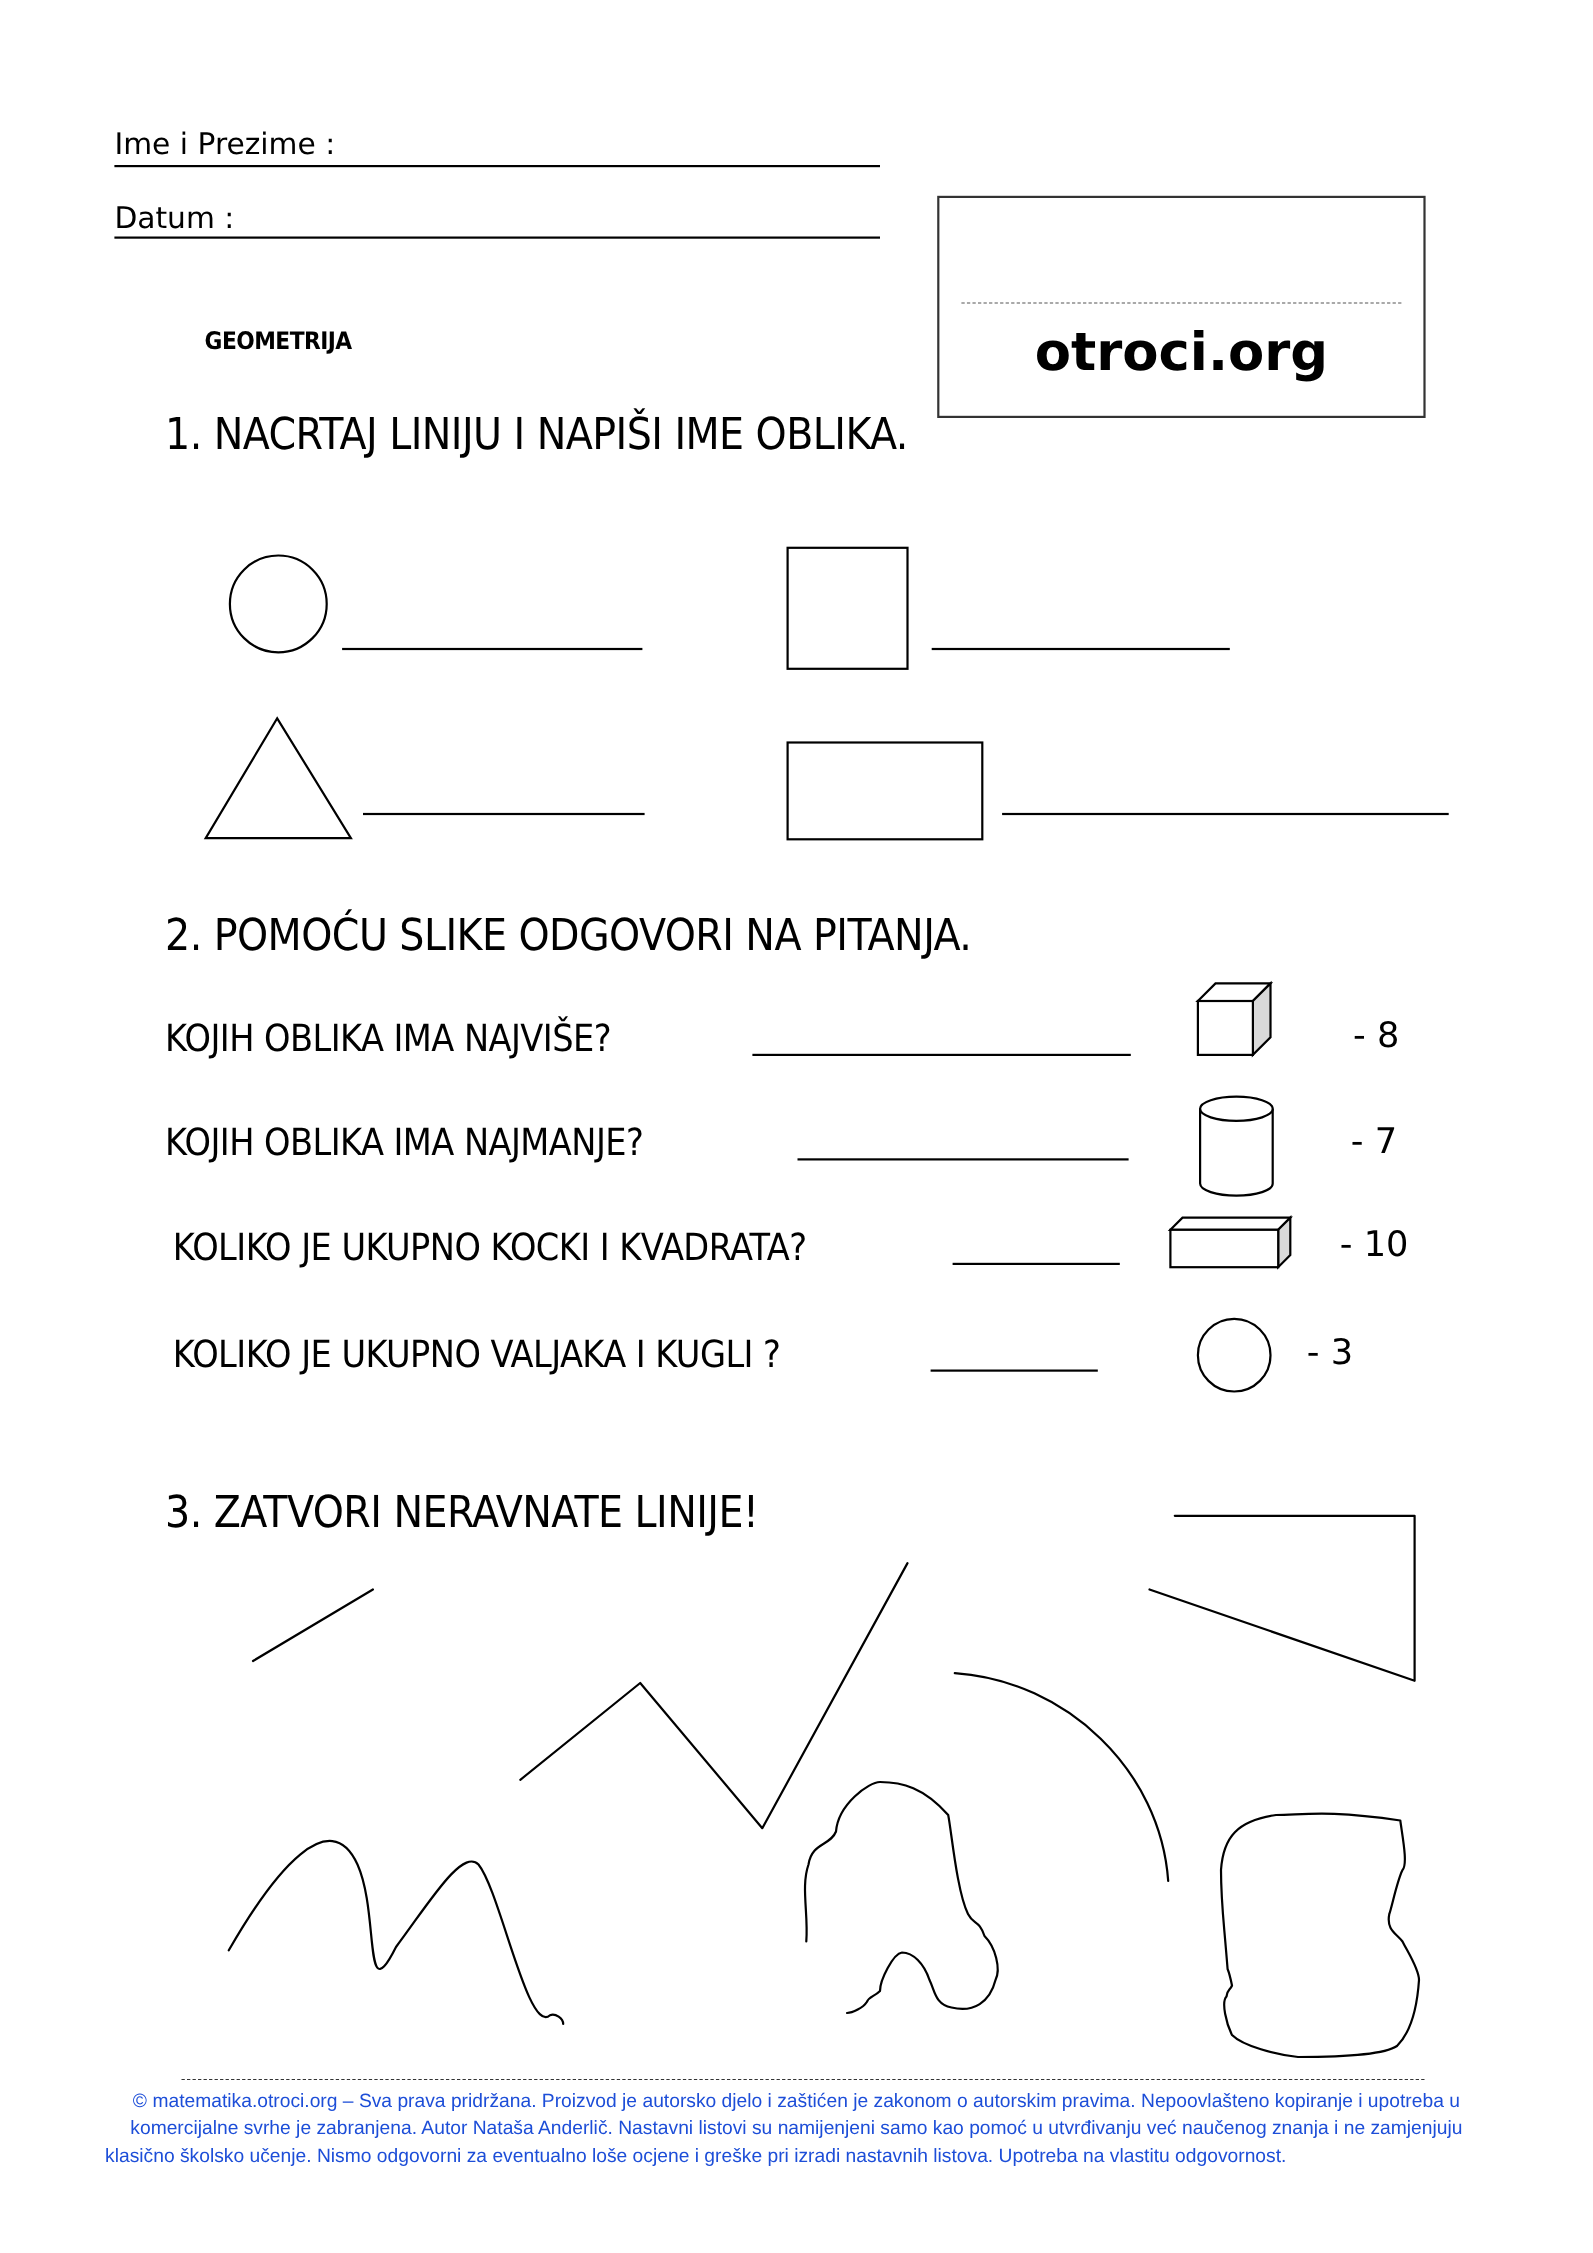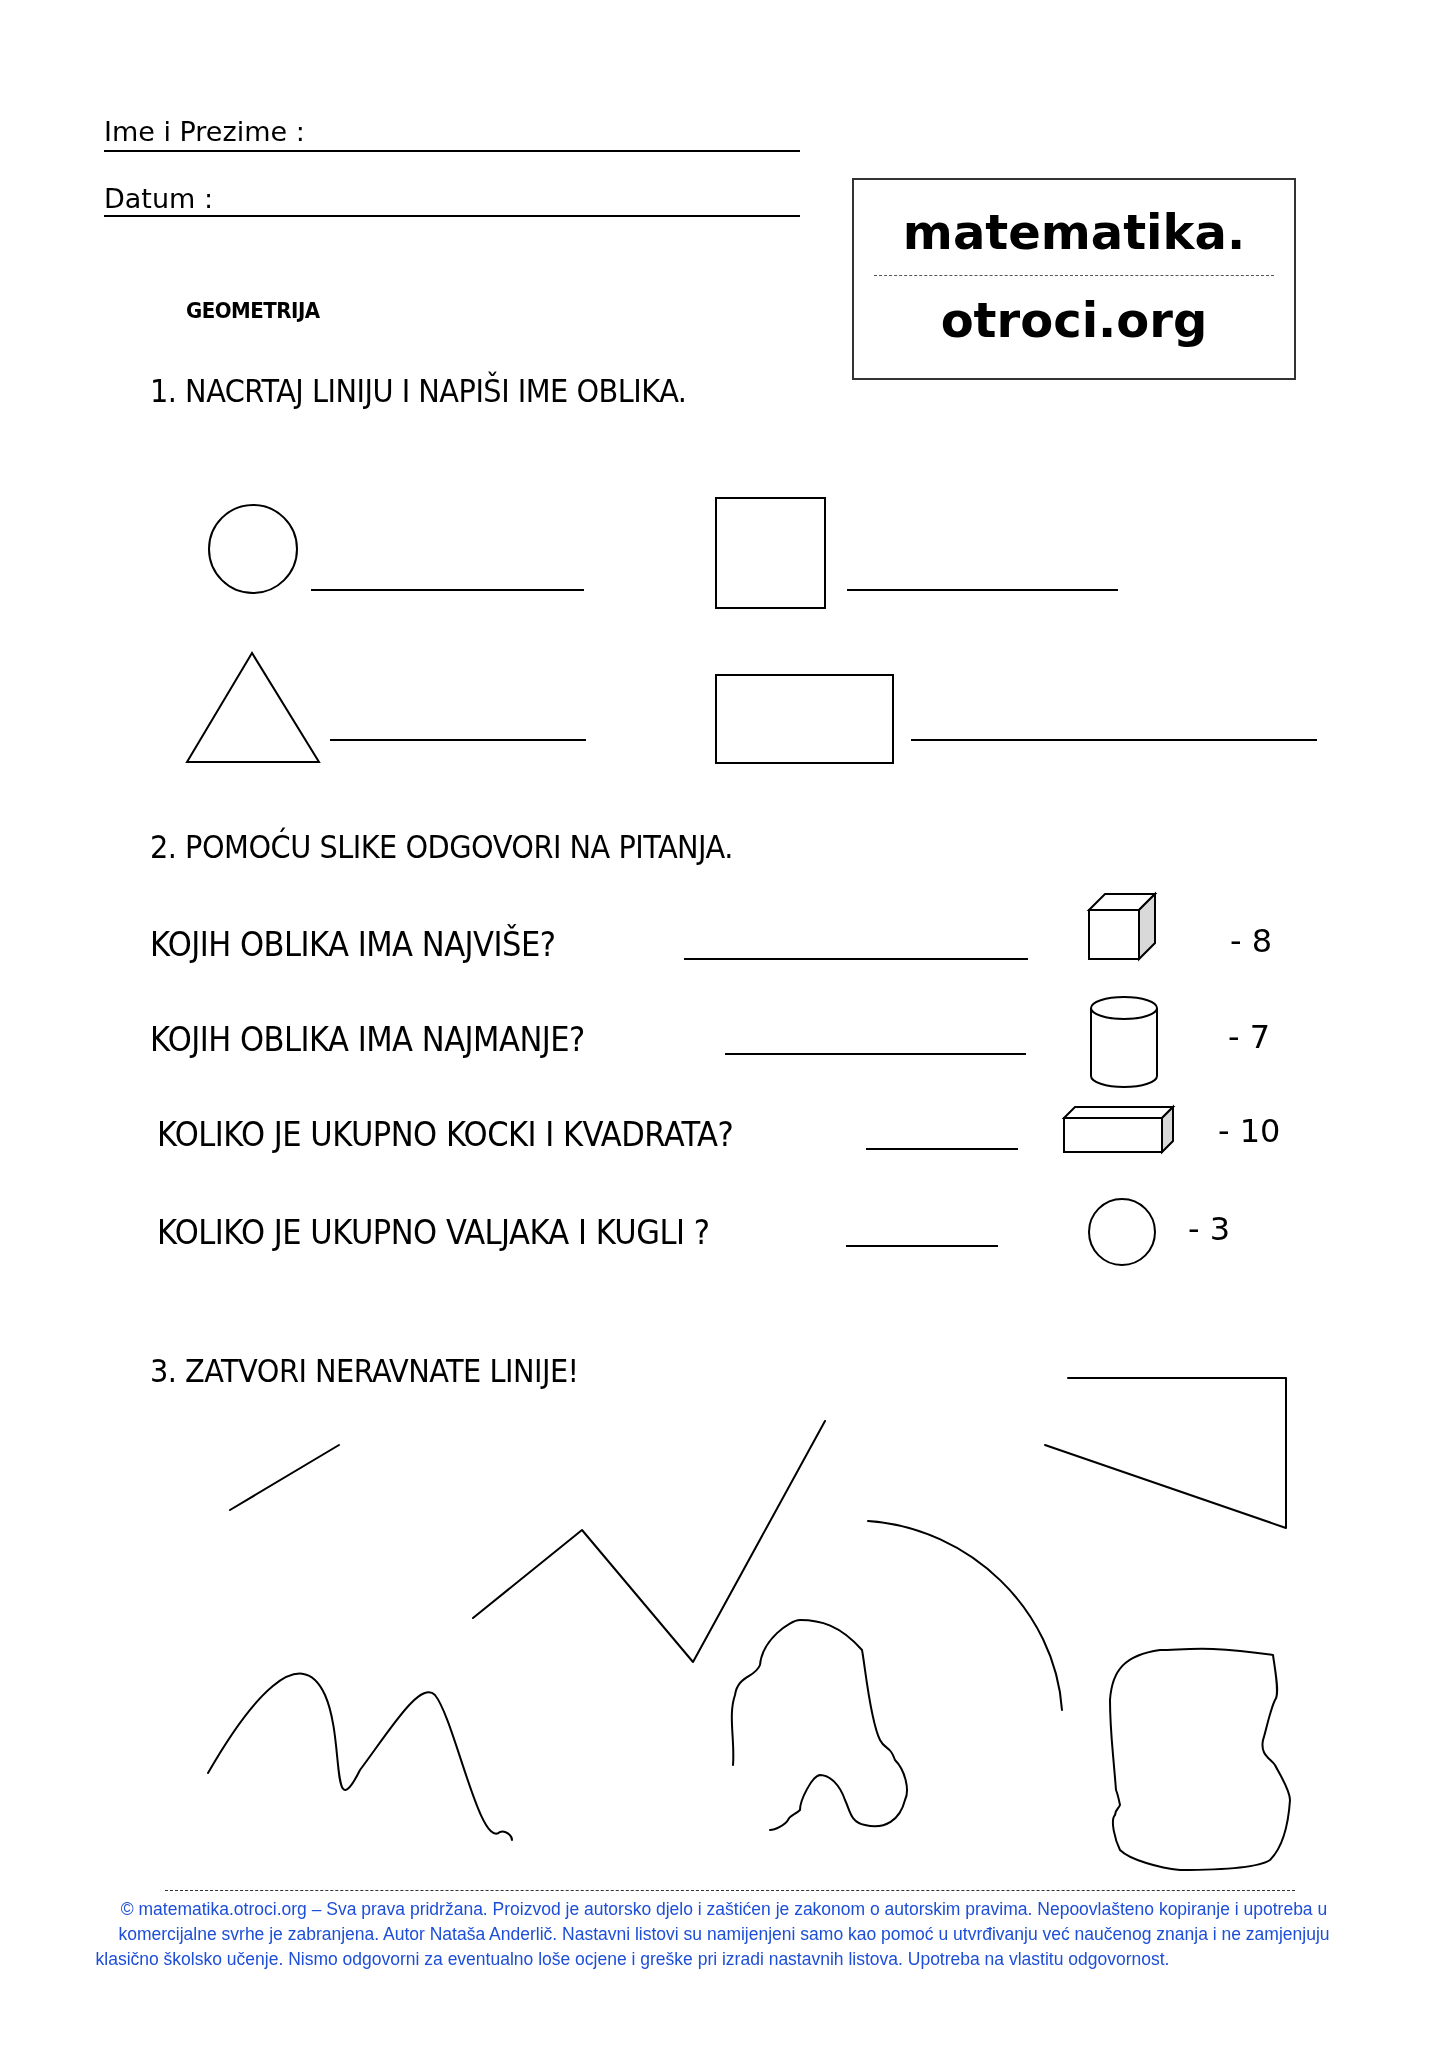--- a/index.html
+++ b/index.html
@@ -1,21 +1,21 @@
 <!DOCTYPE html>
 <html><head>
 <meta charset="utf-8">
 <style>
   html, body { margin: 0; padding: 0; background: #ffffff; }
   body { width: 1448px; height: 2048px; position: relative; overflow: hidden; color: #000; font-family: "DejaVu Sans", sans-serif; }
   .abs { position: absolute; }
   .field-label { font-family: "DejaVu Sans", sans-serif; font-size: 27px; white-space: nowrap; }
   .field-line { border-bottom: 2px solid #000; height: 0; }
   .comic { font-family: "DejaVu Sans Condensed", "DejaVu Sans", sans-serif; font-stretch: condensed; white-space: nowrap; letter-spacing: -0.5px; }
-  .section-title { font-size: 32px; }
+  .section-title { font-size: 40px; }
   .subject { font-size: 22px; font-weight: bold; }
   .question { font-size: 34px; }
   .answer-line { border-bottom: 2.5px solid #000; height: 0; }
   .count { font-family: "DejaVu Sans", sans-serif; font-size: 32px; white-space: nowrap; }
   .logo-box { border: 2px solid #333; background: #fff; }
   .logo-text { font-family: "DejaVu Sans", sans-serif; font-weight: bold; font-size: 48px; text-align: center; width: 100%; }
   .logo-divider { border-top: 1.5px dashed #555; }
   .footer-dashes { border-top: 1.5px dashed #333; }
   .footer-text { font-family: "Liberation Sans", sans-serif; font-size: 17.5px; color: #1d4ed8; text-align: center; line-height: 25px; }
   svg { position: absolute; overflow: visible; }
@@ -23,21 +23,20 @@
 </head>
 <body>
 
 <div class="abs field-label" style="left:104px; top:116px;">Ime i Prezime :</div>
 <div class="abs field-line" style="left:104px; top:150px; width:696px;"></div>
 
 <div class="abs field-label" style="left:104px; top:183px;">Datum :</div>
 <div class="abs field-line" style="left:104px; top:215px; width:696px;"></div>
 
 <div class="abs logo-box" style="left:852px; top:178px; width:440px; height:198px;">
-  <div class="abs logo-text" style="top:24px;">matematika.</div>
   <div class="abs logo-divider" style="left:20px; right:20px; top:95px;"></div>
   <div class="abs logo-text" style="top:112px;">otroci.org</div>
 </div>
 
 <div class="abs comic subject" style="left:150px; top:298px;margin-left:36px;">GEOMETRIJA</div>
 
 <div class="abs comic section-title" style="left:150px; top:372px;">1.  NACRTAJ LINIJU I NAPIŠI IME OBLIKA.</div>
 
 <svg style="left:0; top:0;" width="1448" height="2048">
 

